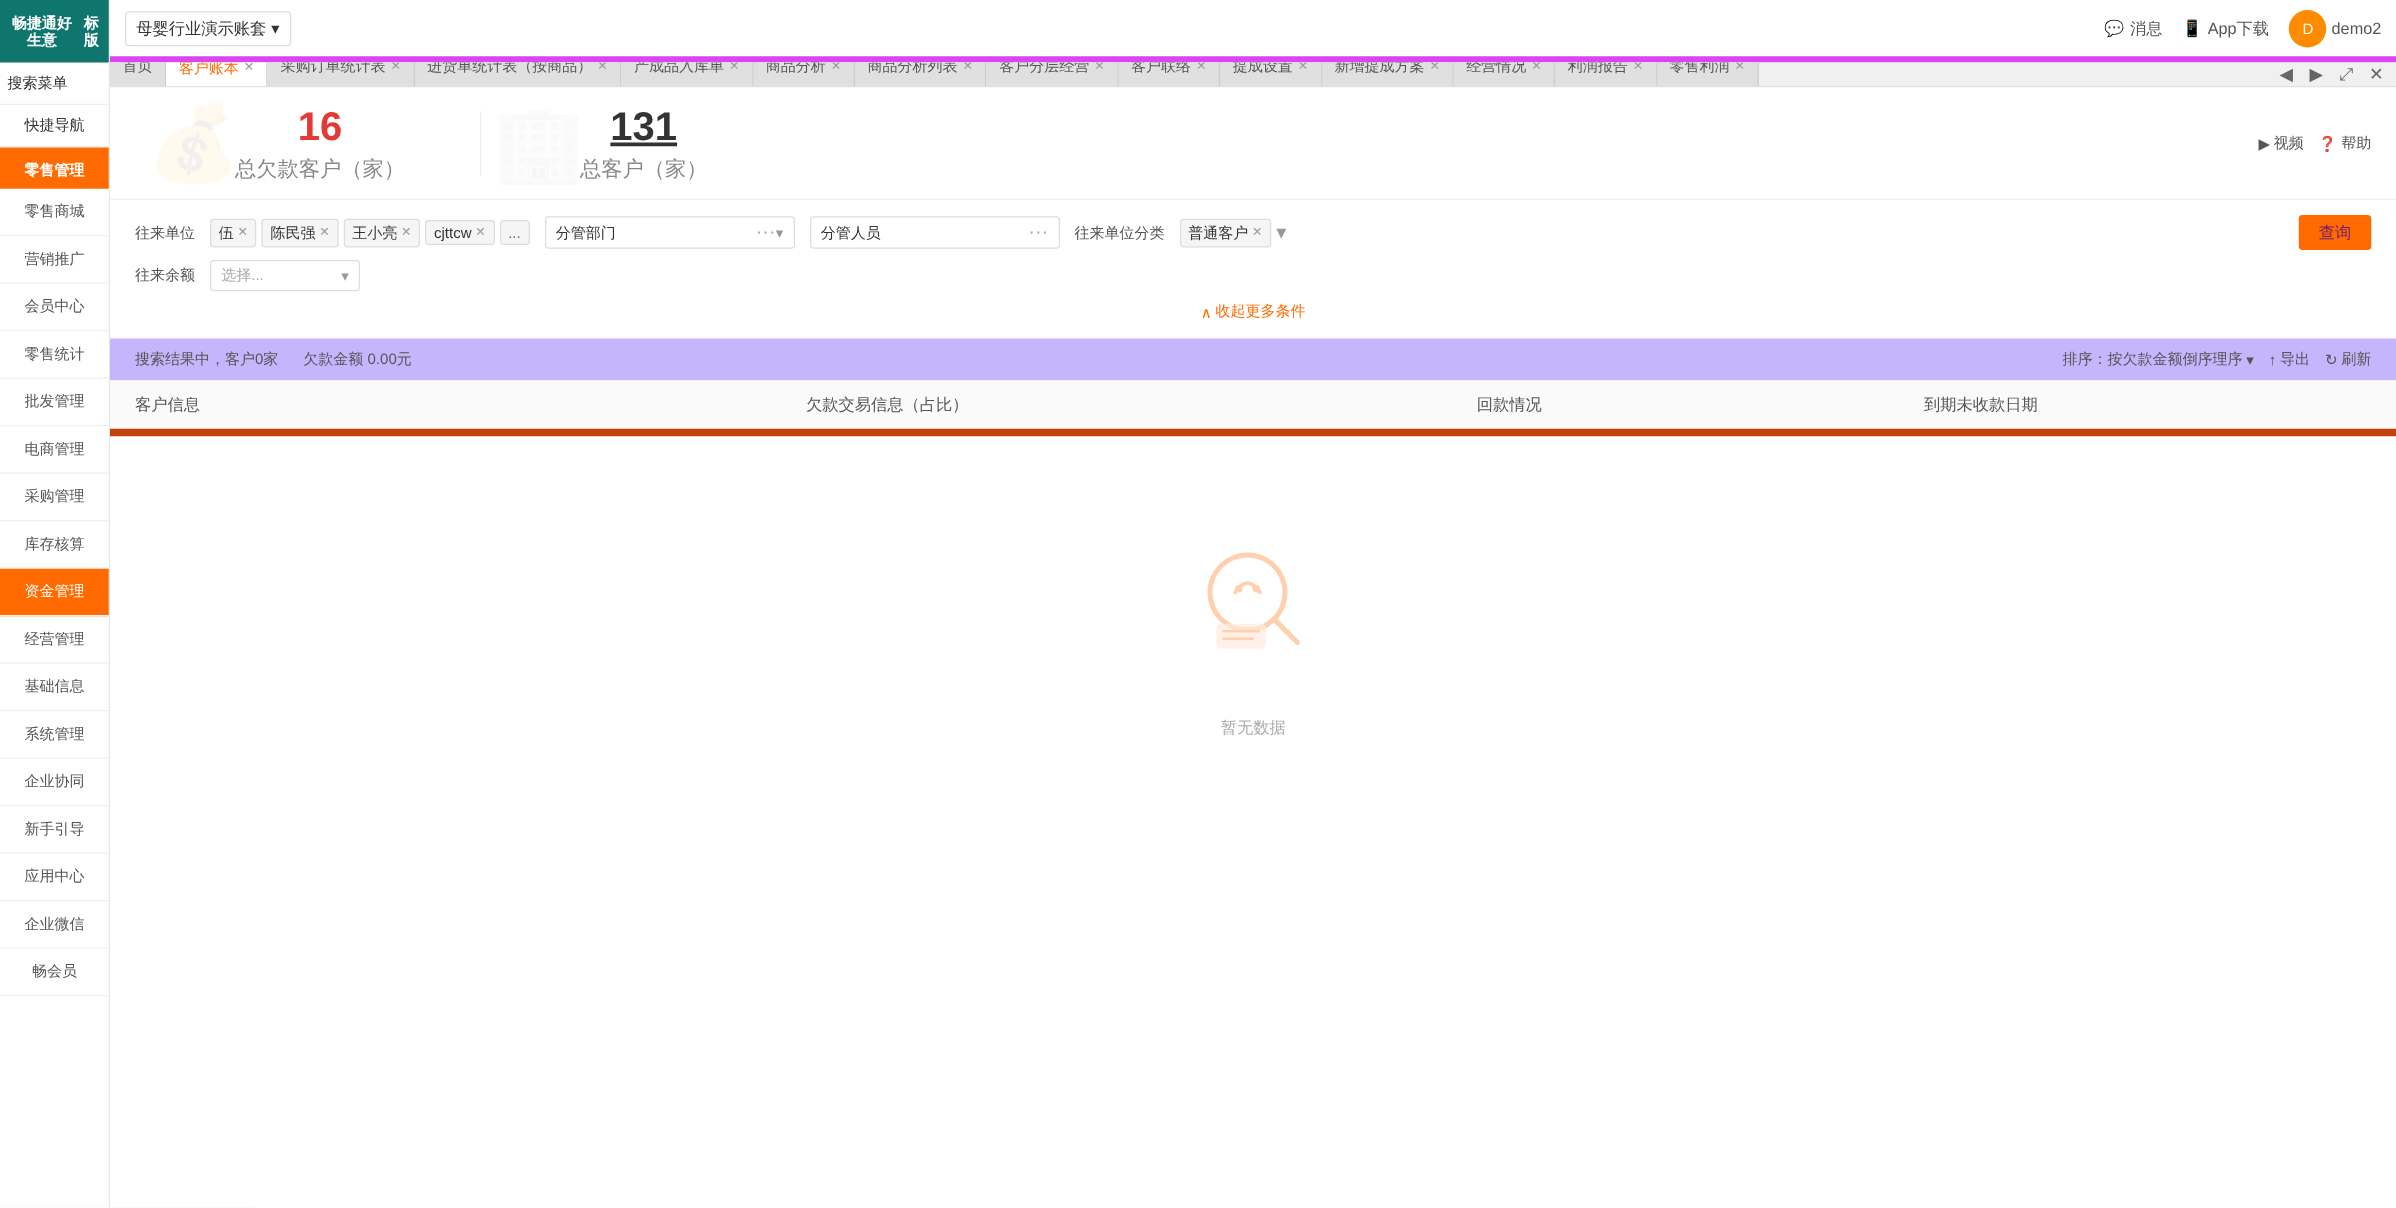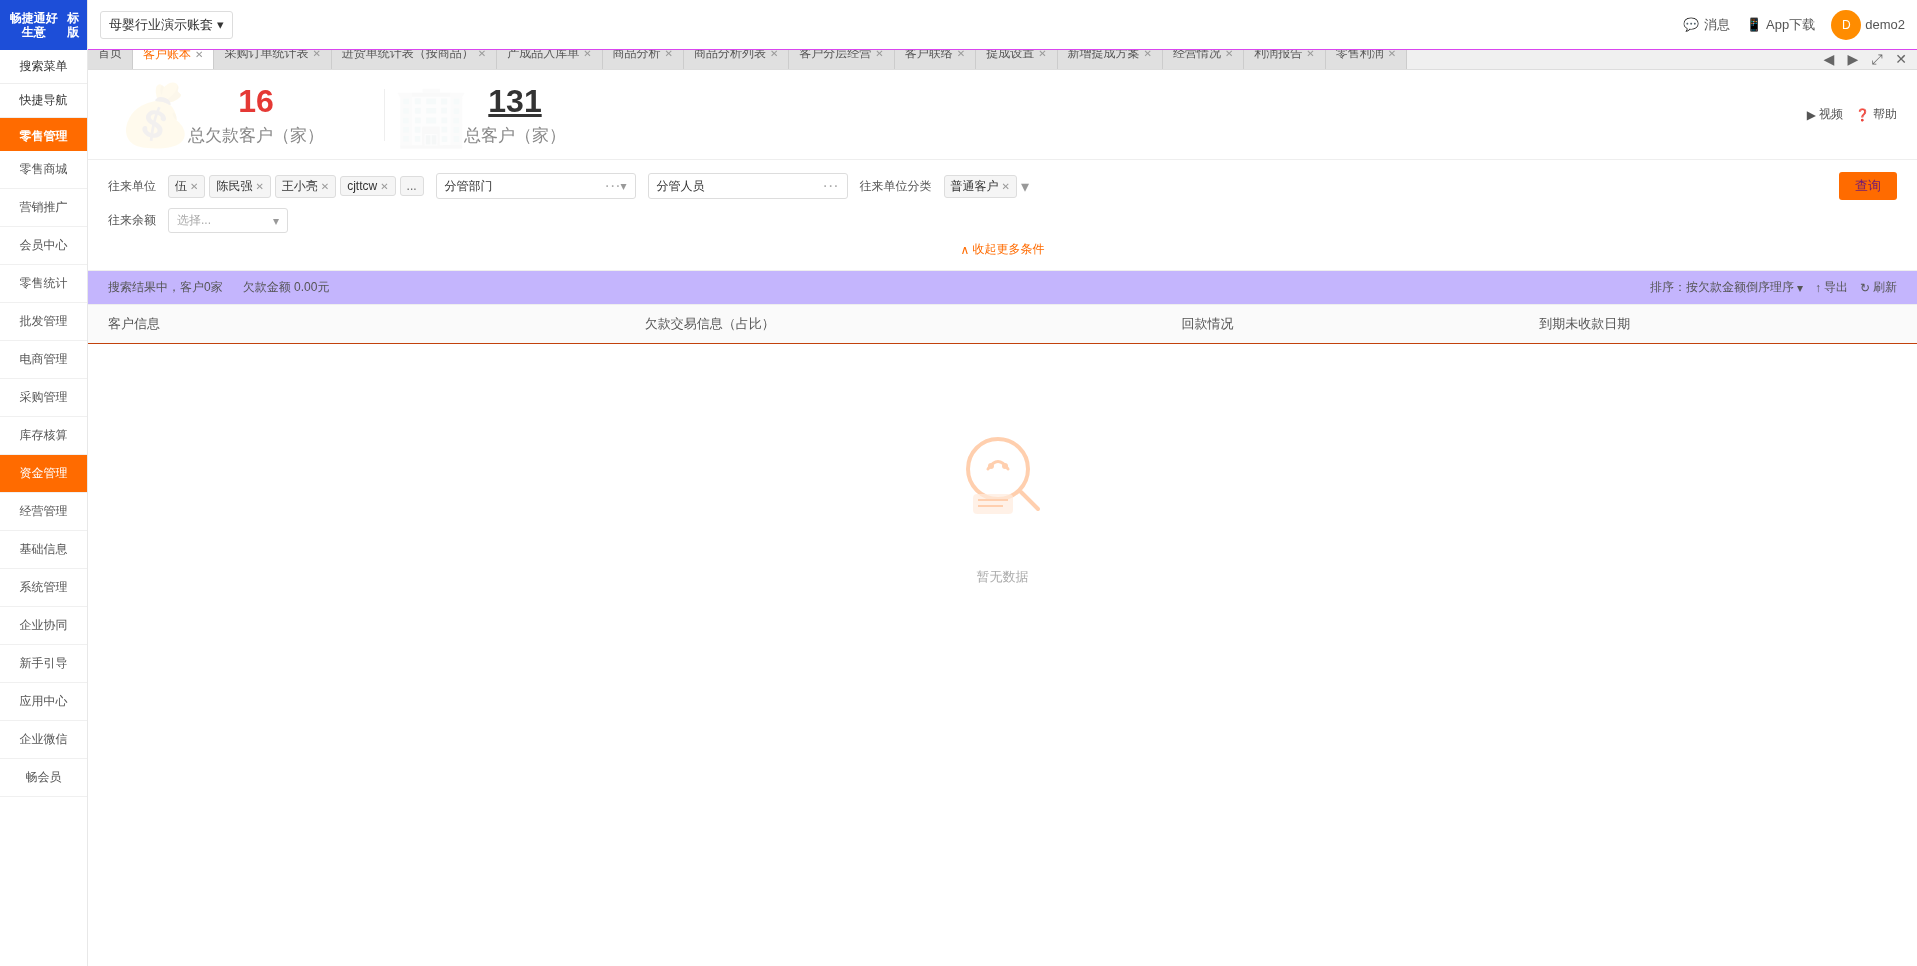--- a/index.html
+++ b/index.html
@@ -8,37 +8,36 @@
     
     .sidebar {
       width: 88px;
       background: #fff;
       display: flex;
       flex-direction: column;
       border-right: 1px solid #e8e8e8;
       flex-shrink: 0;
     }
     .sidebar-logo {
-      background: #1d4ed8;
+      background: #0f766e;
       height: 50px;
       display: flex;
       align-items: center;
       justify-content: center;
       color: #fff;
       font-size: 12px;
       font-weight: bold;
       padding: 4px;
       line-height: 1.2;
       text-align: center;
     }
     .sidebar-search {
       padding: 8px 6px;
       font-size: 12px;
       color: #333;
-      text-align: center;
       cursor: pointer;
       border-bottom: 1px solid #eee;
     }
     .sidebar-nav-btn {
       padding: 8px 6px;
       font-size: 12px;
       color: #333;
       text-align: center;
       cursor: pointer;
       border-bottom: 1px solid #eee;
@@ -72,21 +71,21 @@
     }
 
     
     .top-header {
       height: 50px;
       background: #fff;
       display: flex;
       align-items: center;
       justify-content: space-between;
       padding: 0 12px;
-      border-bottom: 1px solid #d946ef;
+      border-bottom: 5px solid #d946ef;
     }
     .top-header-left {
       display: flex;
       align-items: center;
       gap: 8px;
     }
     .workspace-selector {
       display: flex;
       align-items: center;
       gap: 4px;
@@ -378,21 +377,21 @@
     }
 
     
     .data-table {
       width: 100%;
       background: #fff;
     }
     .table-header {
       display: flex;
       background: #fafafa;
-      border-bottom: 1px solid #c2410c;
+      border-bottom: 6px solid #c2410c;
       padding: 10px 20px;
       font-size: 13px;
       color: #555;
       font-weight: 500;
     }
     .table-col-2 { flex: 2; }
     .table-col-3 { flex: 3; }
 
     
     .empty-state {

